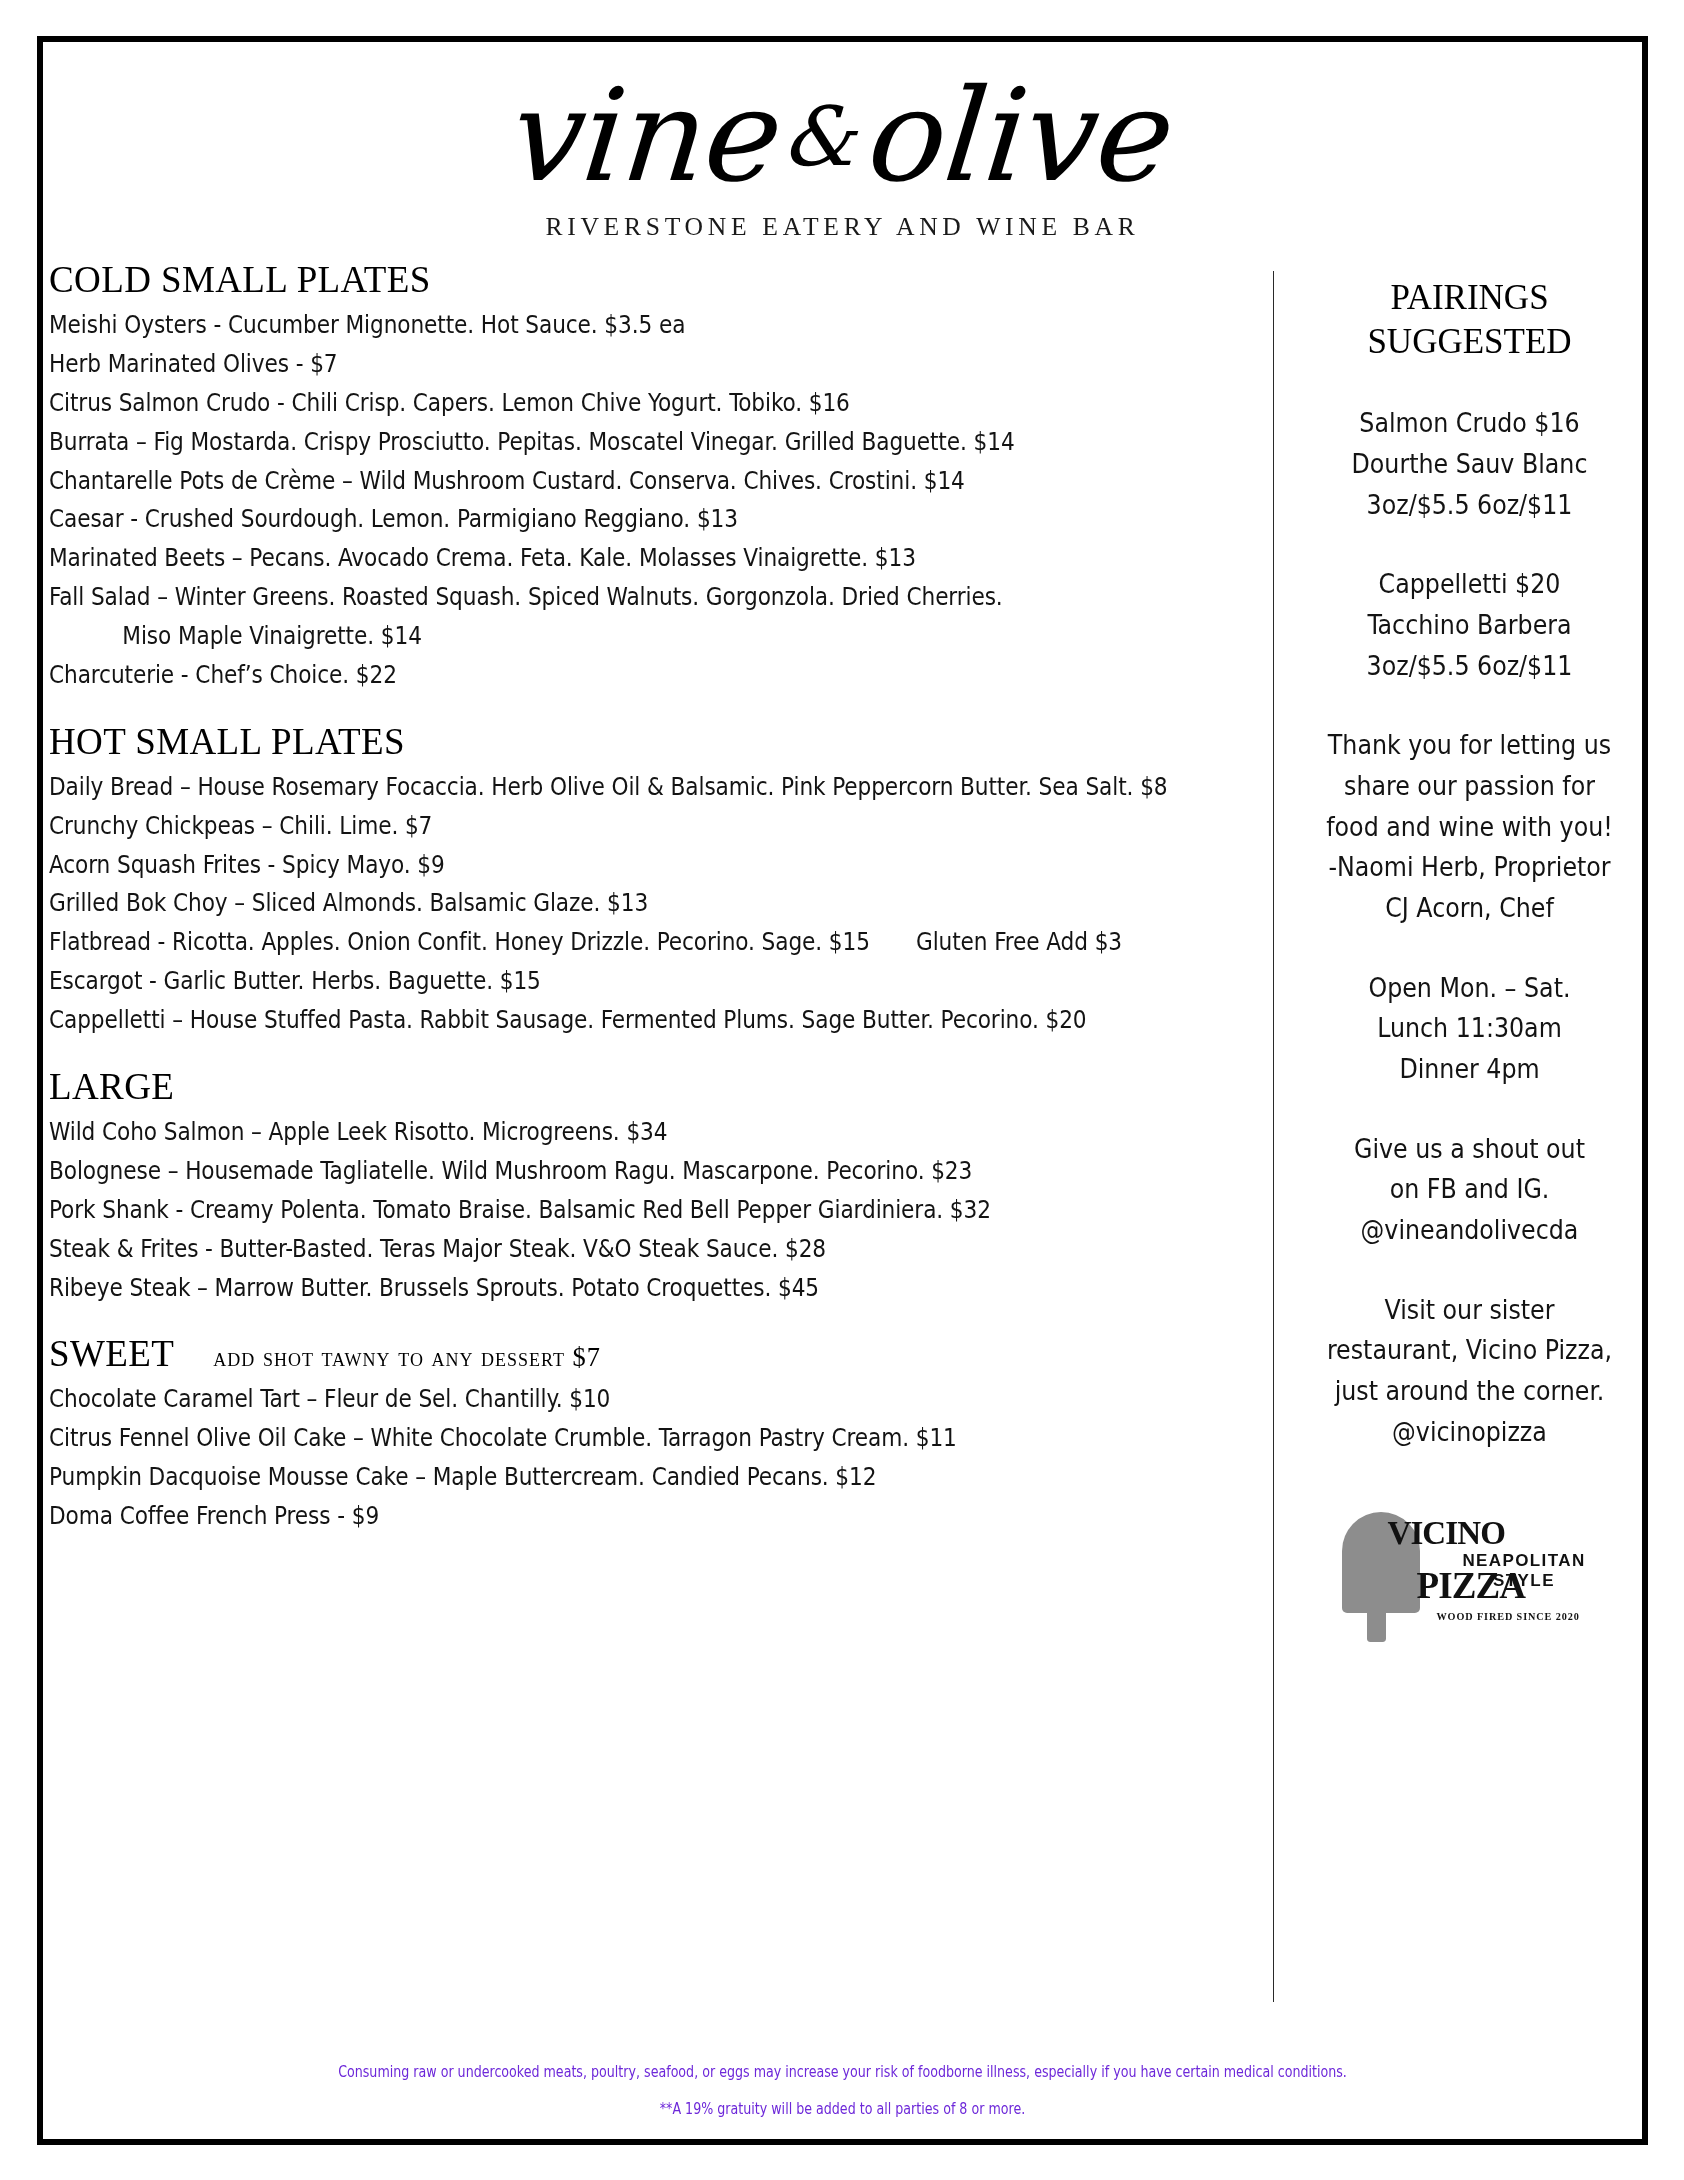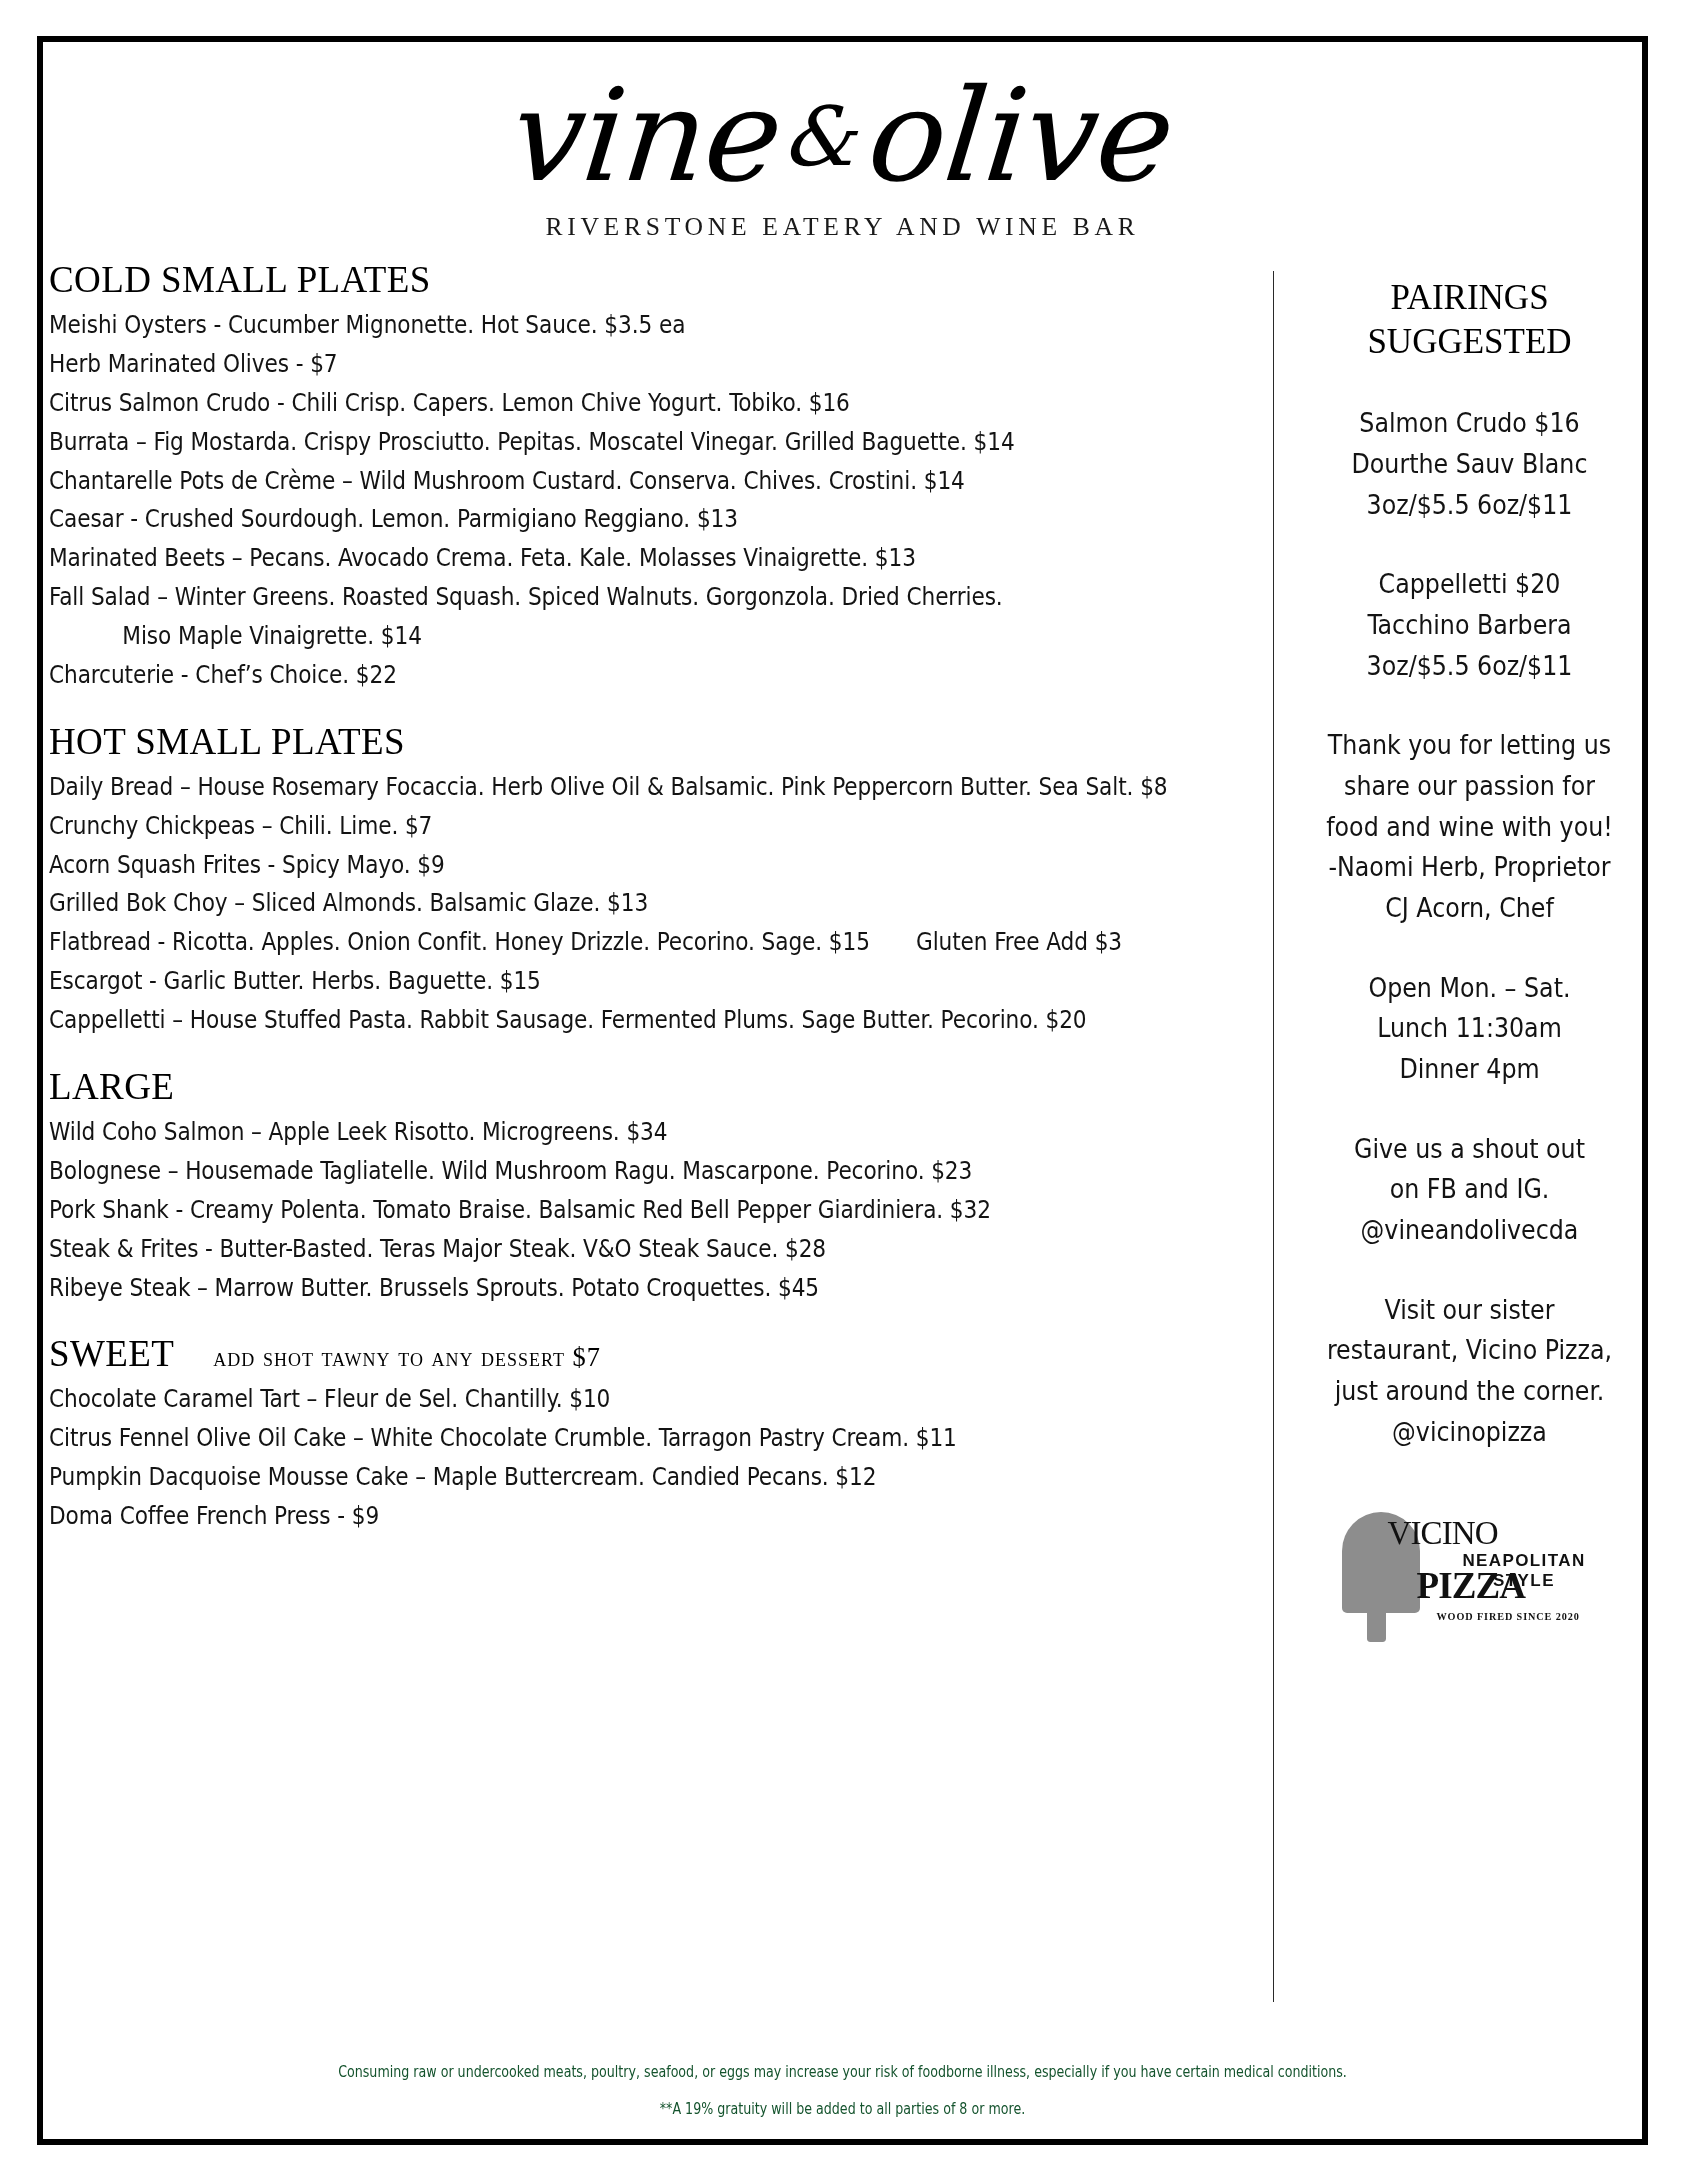--- a/index.html
+++ b/index.html
@@ -169,21 +169,21 @@
     width: 19px;
     height: 41px;
     background: #8d8d8d;
     border-radius: 0 0 3.4px 3.4px;
   }
   .vic-word {
     position: absolute;
     left: 46px;
     top: 8.5px;
     font-family: "Liberation Serif", serif;
-    font-weight: normal;
+    font-weight: bold;
     font-size: 47px;
     line-height: 0.92;
     letter-spacing: -0.9px;
     font-variant: small-caps;
     text-transform: lowercase;
     color: #111;
   }
   .vic-word2 {
     position: absolute;
     left: 75px;
@@ -219,21 +219,21 @@
   }
 
   
   .footer {
     position: absolute;
     left: 0;
     right: 0;
     bottom: 15.3px;
     text-align: center;
     font-family: "DejaVu Sans Condensed", "Liberation Sans Narrow", "Liberation Sans", sans-serif;
-    color: #14532d;
+    color: #6d28d9;
   }
   .footer .fline1 {
     font-size: 15.3px;
     transform: scaleX(0.92);
     white-space: nowrap;
   }
   .footer .fline2 {
     font-size: 15.3px;
     margin-top: 19px;
     transform: scaleX(0.92);

